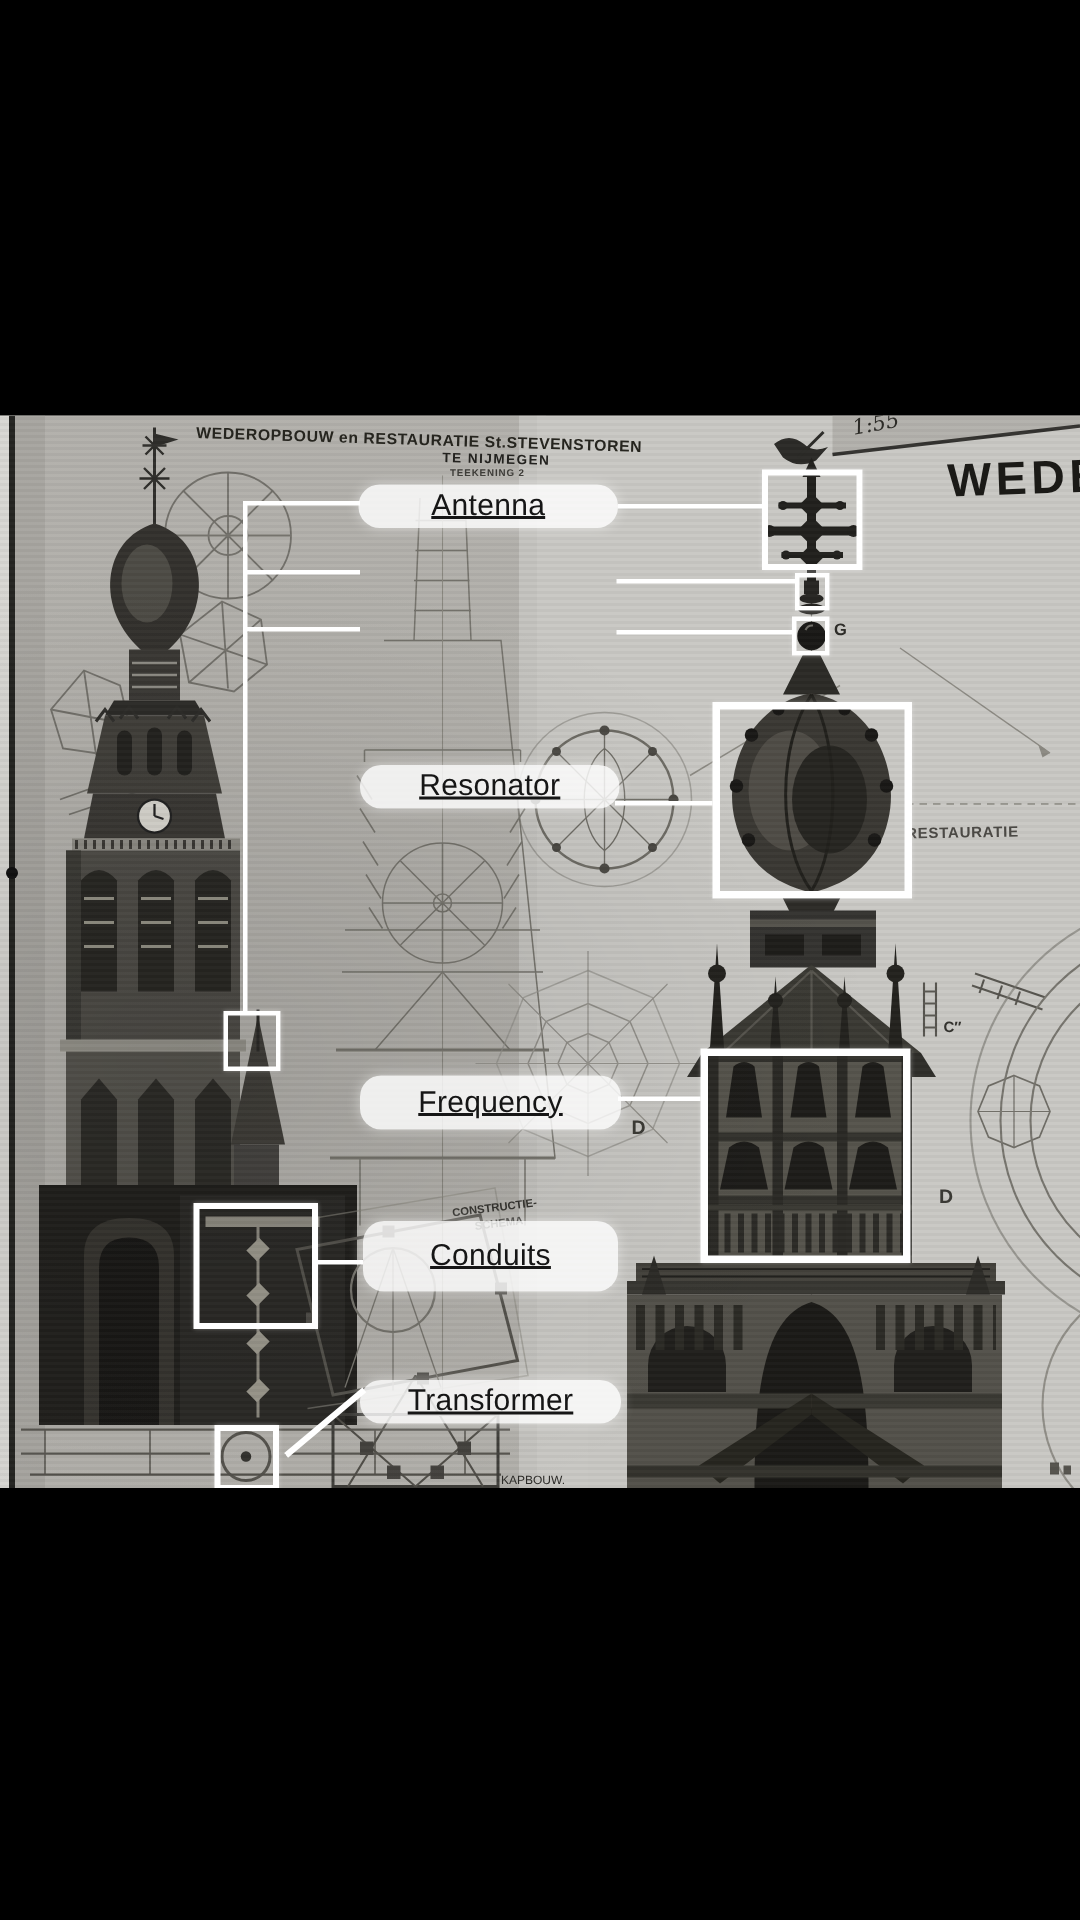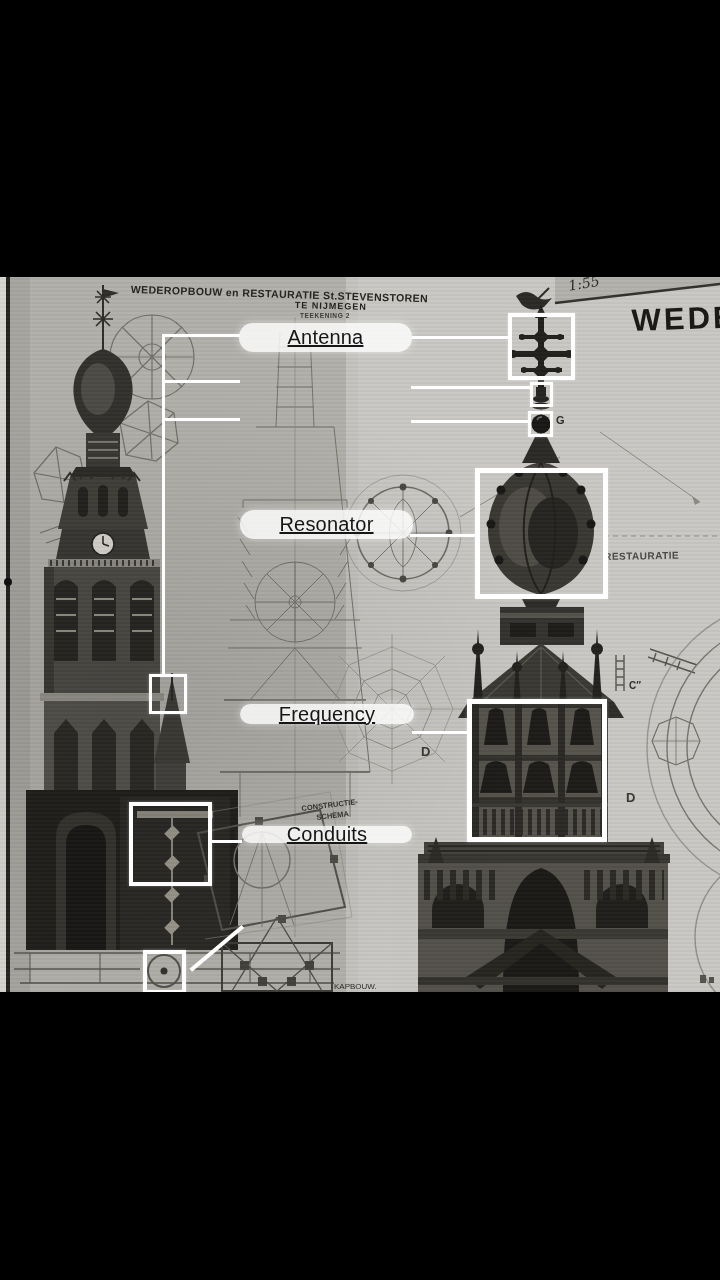--- a/index.html
+++ b/index.html
@@ -18,22 +18,22 @@
         background:rgba(255,255,255,.82);box-shadow:0 0 9px rgba(255,255,255,.45);
         display:flex;align-items:center;justify-content:center;
         font-size:20px;font-weight:500;color:#161616;letter-spacing:.2px;text-decoration:underline;}
   .oline{position:absolute;background:#fff;height:3px;}
   .obox{position:absolute;border:4px solid #fff;box-shadow:0 0 3px rgba(255,255,255,.35);}
   .bp-text{position:absolute;color:#23221f;white-space:nowrap;transform-origin:left top;}
   #pill-antenna{left:239px;top:46px;}
   #pill-conductor{left:239px;top:86px;}
   #pill-mercury{left:239px;top:129px;}
   #pill-resonator{left:240px;top:233px;}
-  #pill-frequency{left:240px;top:427px;width:174px;height:20px;}
-  #pill-conduits{left:242px;top:549px;width:170px;height:17px;}
+  #pill-frequency{left:240px;top:440px;width:174px;height:36px;}
+  #pill-conduits{left:242px;top:537px;width:170px;height:47px;}
   #pill-transformer{left:240px;top:643px;width:174px;}
 </style>
 </head>
 <body>
 
 <div class="stage">
   <div class="bar bar-top"></div>
   <div class="bar bar-bottom"></div>
 
   <div class="photo">
@@ -353,14 +353,15 @@
     <div class="obox" style="left:508px;top:36px;width:59px;height:59px;"></div>
     <div class="obox" style="left:530px;top:105px;width:17px;height:19px;border-width:3px;"></div>
     <div class="obox" style="left:528px;top:134px;width:19px;height:20px;border-width:3px;"></div>
     <div class="obox" style="left:475px;top:191px;width:123px;height:121px;border-width:5px;"></div>
     <div class="obox" style="left:467px;top:422px;width:130px;height:133px;border-width:5px;"></div>
 
     <div class="pill" id="pill-antenna">Antenna</div>
     <div class="pill" id="pill-resonator">Resonator</div>
     <div class="pill" id="pill-frequency">Frequency</div>
     <div class="pill" id="pill-conduits">Conduits</div>
+    <div class="pill" id="pill-transformer">Transformer</div>
   </div>
 </div>
 
 </body></html>

